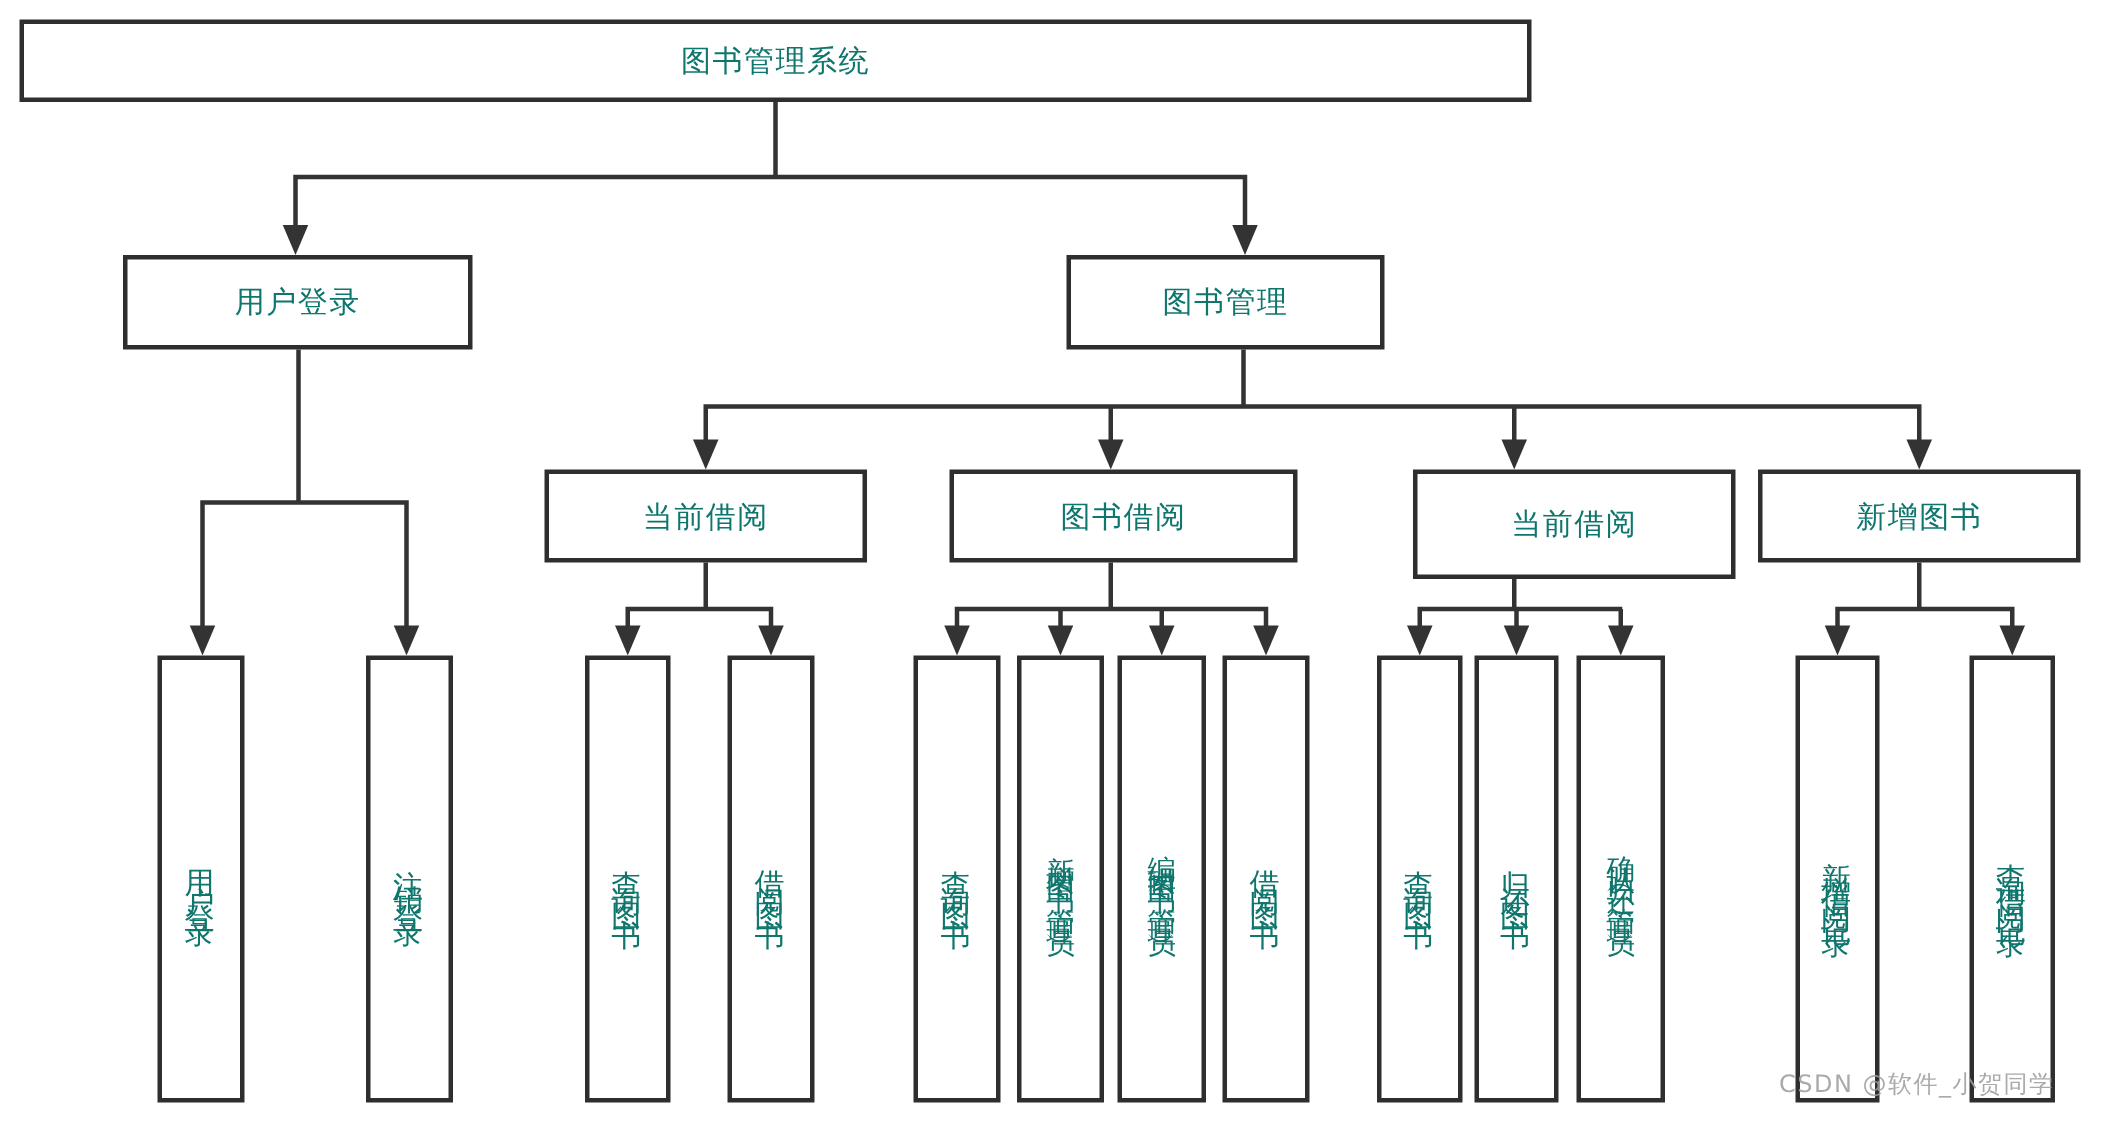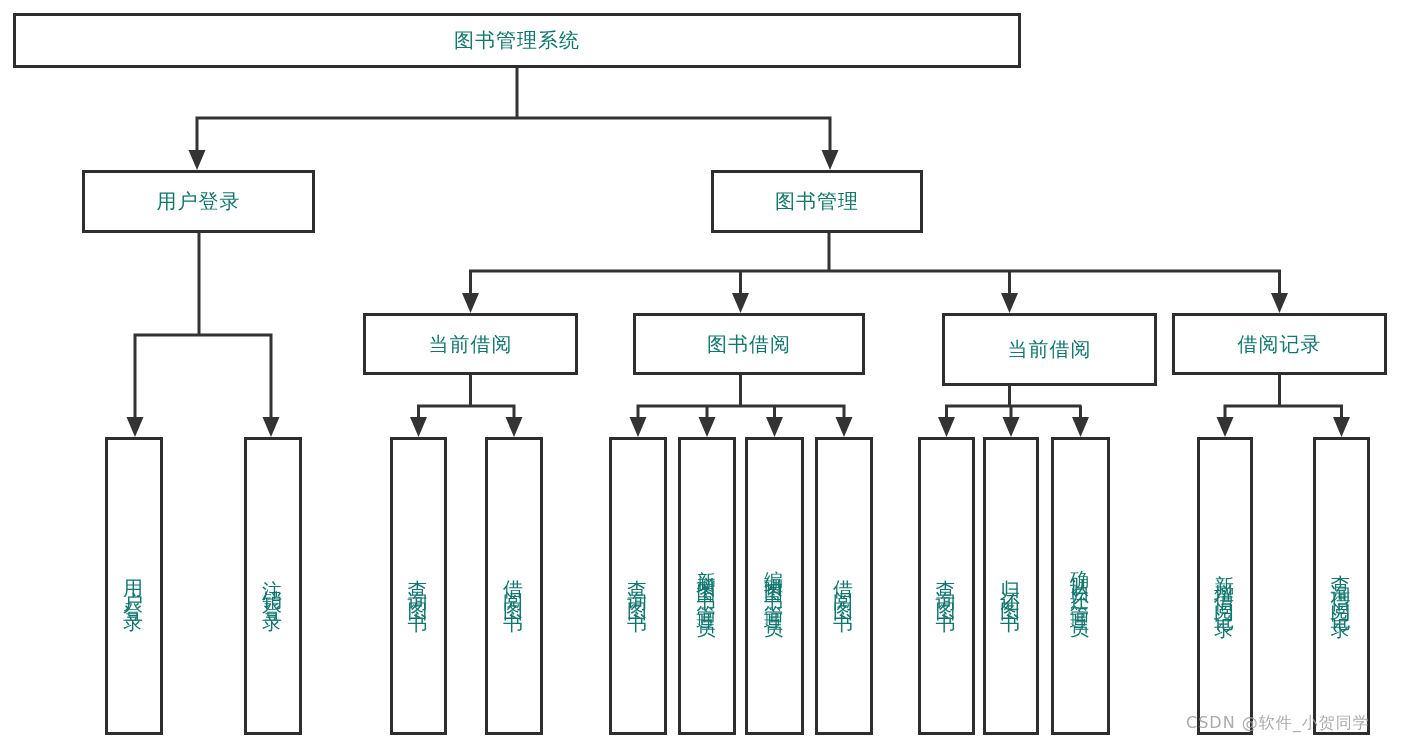--- a/index.html
+++ b/index.html
@@ -84,21 +84,21 @@
   <div class="node" style="left:363px;top:313px;width:215px;height:62px">
     <span class="lbl">当前借阅</span>
   </div>
   <div class="node" style="left:633px;top:313px;width:232px;height:62px">
     <span class="lbl">图书借阅</span>
   </div>
   <div class="node" style="left:942px;top:313px;width:215px;height:73px">
     <span class="lbl">当前借阅</span>
   </div>
   <div class="node" style="left:1172px;top:313px;width:215px;height:62px">
-    <span class="lbl">借阅记录</span>
+    <span class="lbl">新增图书</span>
   </div>
 
   <div class="node vnode" style="left:105px;top:437px;width:58px;height:298px">
     <span class="lbl">用户登录</span>
   </div>
   <div class="node vnode" style="left:244px;top:437px;width:58px;height:298px">
     <span class="lbl">注销登录</span>
   </div>
 
   <div class="node vnode" style="left:390px;top:437px;width:57px;height:298px">

